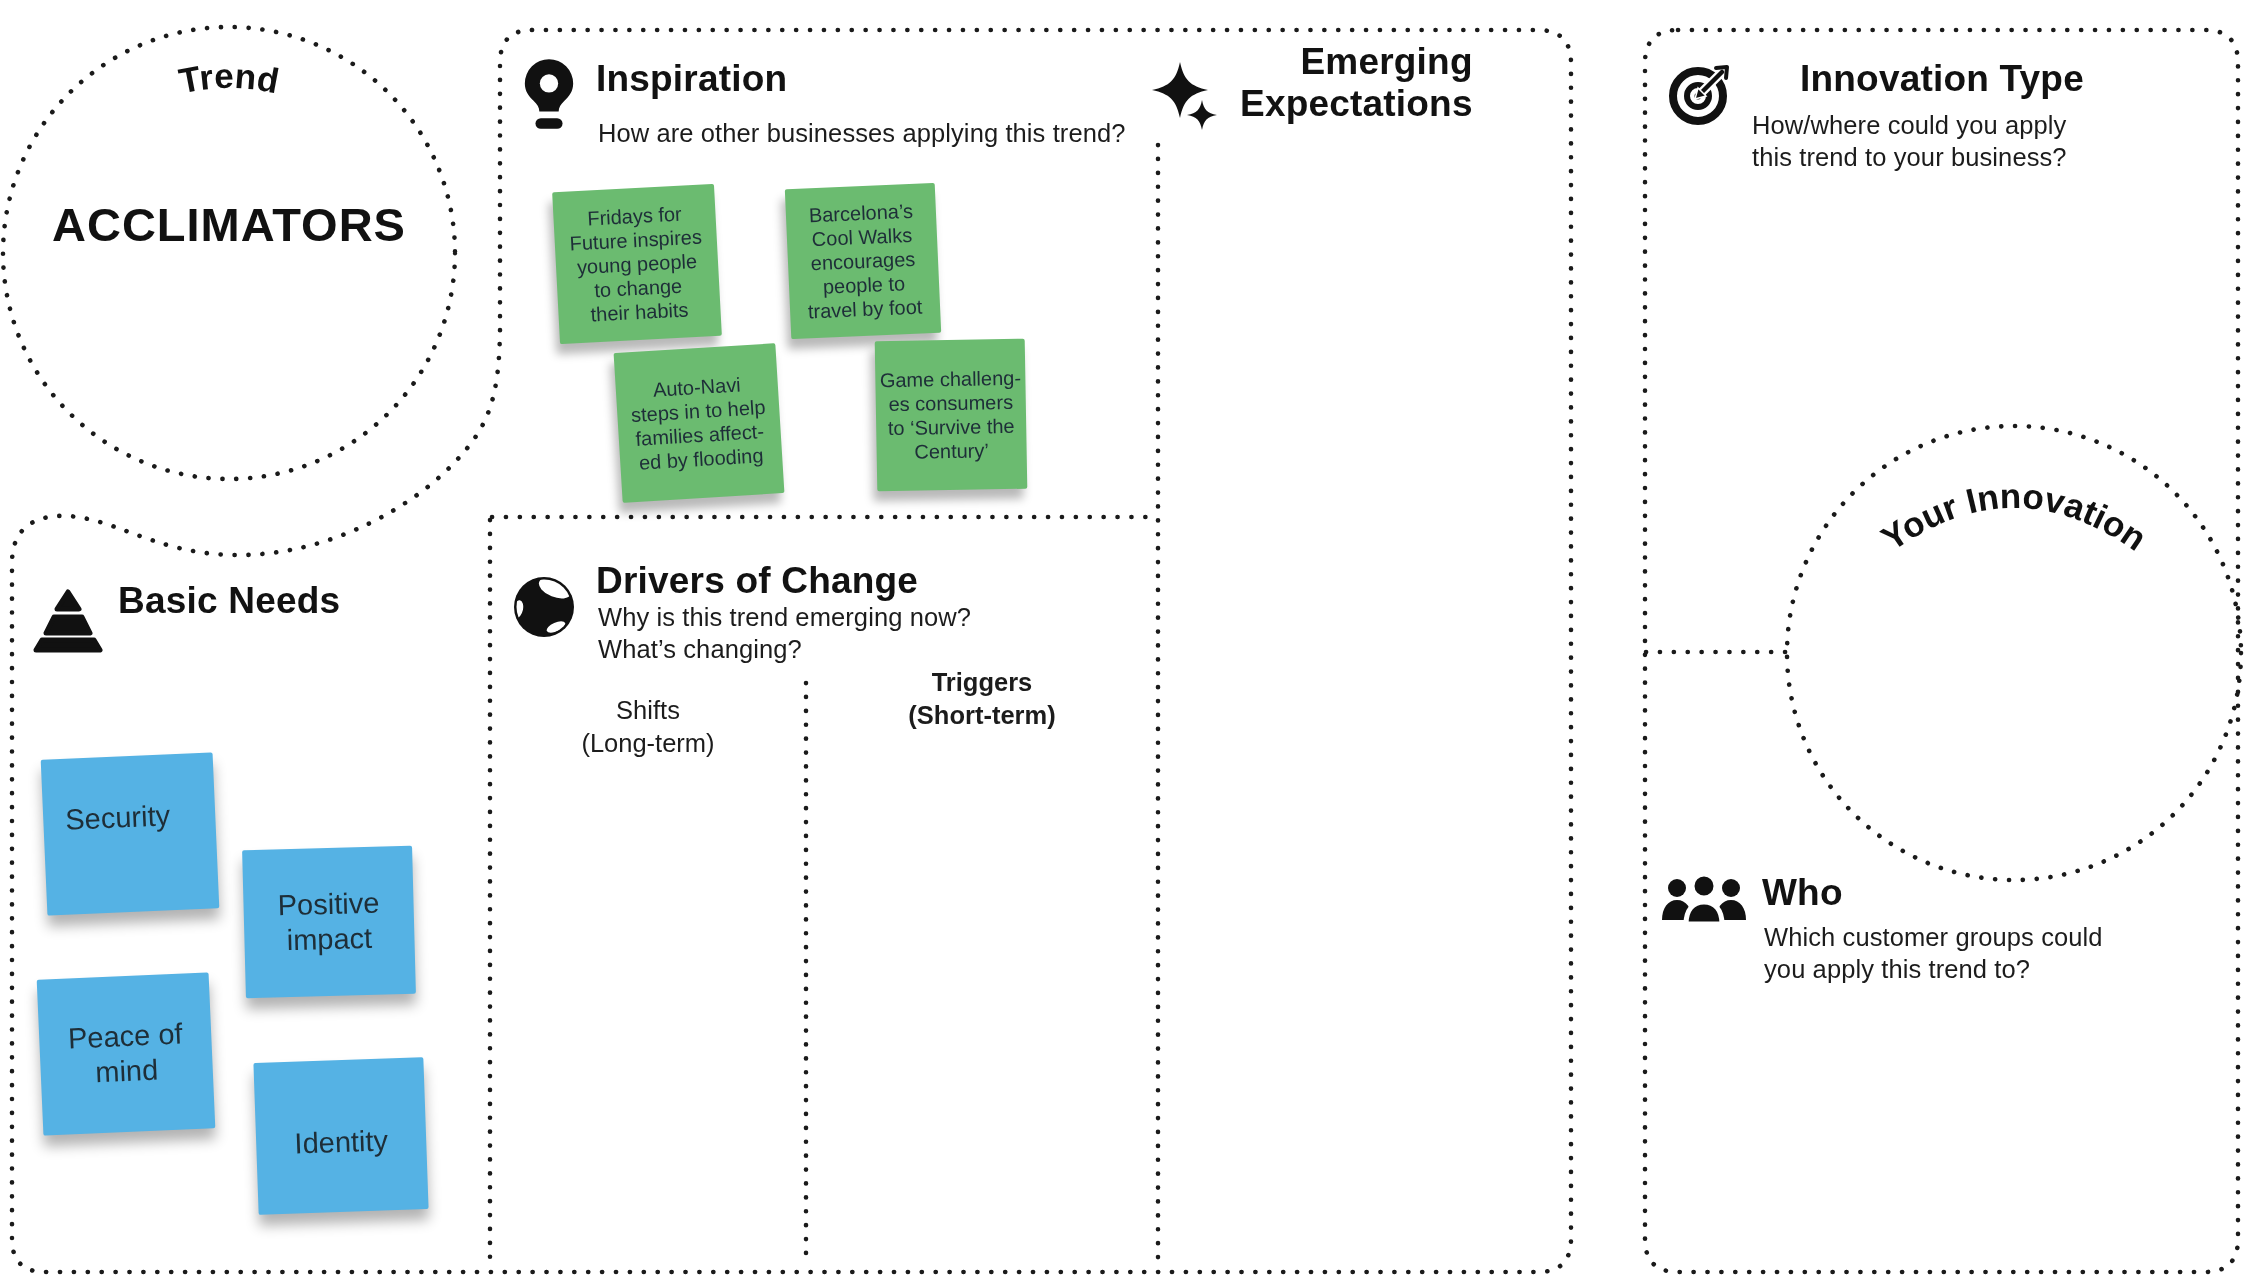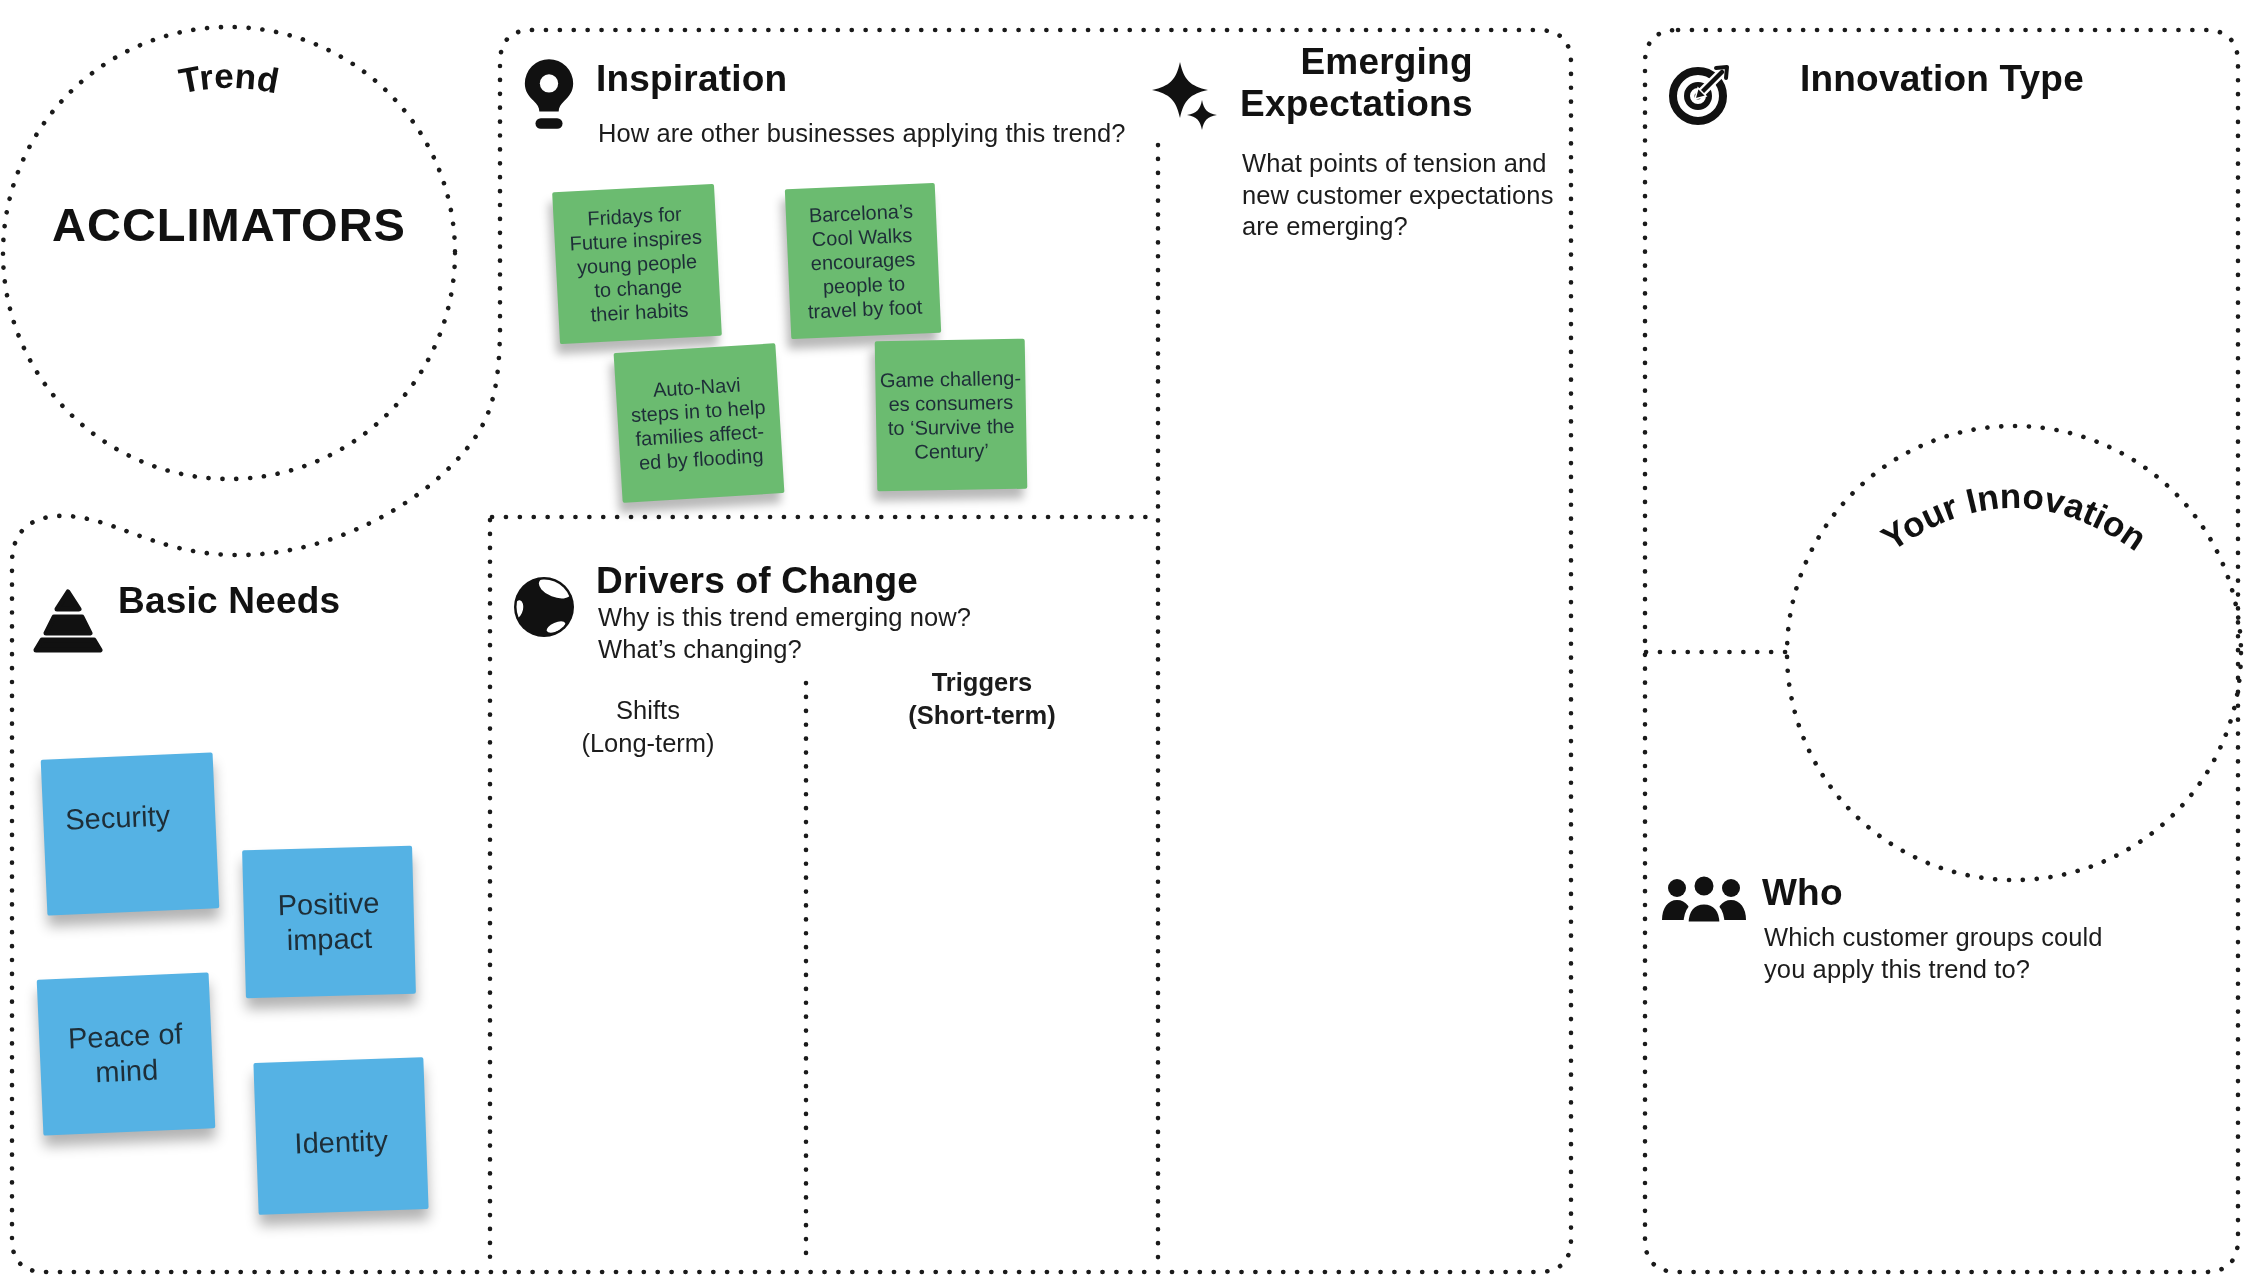--- a/index.html
+++ b/index.html
@@ -95,23 +95,20 @@
 Century’</div>
 
   <svg class="icon" style="left:1146px;top:60px;" width="76" height="76" viewBox="0 0 76 76">
     <g fill="#111">
       <path d="M34,2 C38,20 44,26 62,30 C44,34 38,40 34,58 C30,40 24,34 6,30 C24,26 30,20 34,2 Z"></path>
       <path d="M56,40 C58,50 61,53 71,55 C61,57 58,60 56,70 C54,60 51,57 41,55 C51,53 54,50 56,40 Z"></path>
     </g>
   </svg>
   <div class="abs h" style="left:1240px;top:41px;text-align:right;">Emerging
 Expectations</div>
-  <div class="abs sub" style="left:1242px;top:148px;width:330px;">What points of tension and
-new customer expectations
-are emerging?</div>
 
   <svg class="icon" style="left:512px;top:575px;" width="64" height="64" viewBox="0 0 64 64">
     <circle cx="32" cy="32" r="30" fill="#111"></circle>
     <g fill="#fff" clip-path="url(#gclip)">
       <ellipse cx="43" cy="13" rx="17" ry="9" transform="rotate(22 43 13)"></ellipse>
       <ellipse cx="6" cy="34" rx="5" ry="9" transform="rotate(12 6 34)"></ellipse>
       <ellipse cx="44" cy="52" rx="10" ry="4.5" transform="rotate(-24 44 52)"></ellipse>
     </g>
   </svg>
   <div class="abs h" style="left:596px;top:560px;">Drivers of Change</div>
@@ -141,20 +138,22 @@
   <svg class="icon" style="left:1668px;top:60px;" width="66" height="66" viewBox="0 0 66 66">
     <circle cx="30" cy="36" r="25" fill="none" stroke="#111" stroke-width="8"></circle>
     <circle cx="30" cy="36" r="11" fill="none" stroke="#111" stroke-width="6"></circle>
     <circle cx="30" cy="36" r="3.5" fill="#111"></circle>
     <path d="M30,36 L56,10" stroke="#fff" stroke-width="9" fill="none"></path>
     <path d="M30,36 L54,12" stroke="#111" stroke-width="4.5" stroke-linecap="round"></path>
     <path d="M48,8 l11,-1 M58,18 l1,-11" stroke="#111" stroke-width="4" stroke-linecap="round"></path>
     <path d="M27,39 l11,-3 -8,-8 z" fill="#111" stroke="#fff" stroke-width="1.5"></path>
   </svg>
   <div class="abs h" style="left:1800px;top:58px;">Innovation Type</div>
+  <div class="abs sub" style="left:1752px;top:110px;width:360px;">How/where could you apply
+this trend to your business?</div>
 
   <svg class="icon" style="left:1662px;top:874px;" width="84" height="56" viewBox="0 0 84 56">
     <g fill="#111">
       <circle cx="15" cy="14" r="9"></circle>
       <path d="M0,46 C0,34 6,26 15,26 C24,26 30,34 30,46 Z"></path>
       <circle cx="69" cy="14" r="9"></circle>
       <path d="M54,46 C54,34 60,26 69,26 C78,26 84,34 84,46 Z"></path>
       <circle cx="42" cy="12" r="12" stroke="#fff" stroke-width="5"></circle>
       <path d="M24,50 C24,36 31,28 42,28 C53,28 60,36 60,50 Z" stroke="#fff" stroke-width="5"></path>
     </g>

